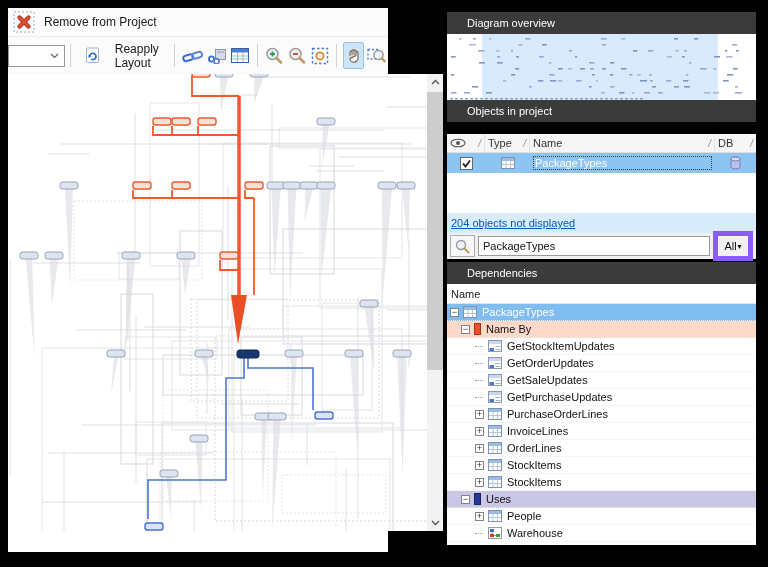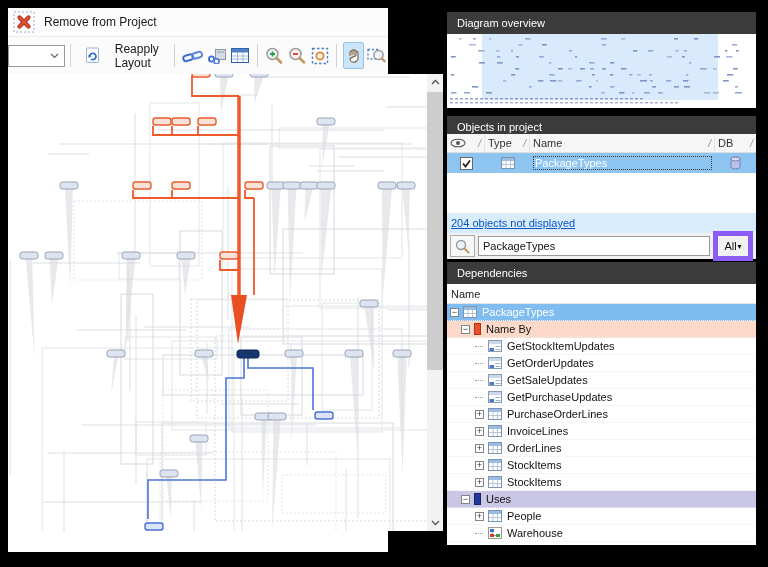--- a/index.html
+++ b/index.html
@@ -15,21 +15,21 @@
   .ibtn{width:28px;height:25px;display:flex;align-items:center;justify-content:center;border:1px solid transparent;border-radius:2px;margin:0 1px}
   .ibtn.active{background:#cde5f9;border-color:#98c3e8}
   #canvaswrap{position:absolute;left:0;top:66px;width:435px;height:457px;background:#fff}
   #dsvg{position:absolute;left:0;top:0}
   
   #vscroll{position:absolute;right:0;top:0;width:16px;height:457px;background:#f2f2f2}
   #vthumb{position:absolute;left:0;top:18px;width:16px;height:278px;background:#cdcdcd}
   .sarr{position:absolute;left:0;width:16px;height:16px;display:flex;align-items:center;justify-content:center;background:#f2f2f2}
   
   #rp{position:absolute;left:447px;top:0;width:309px;height:567px}
-  .phdr{position:absolute;left:0;width:309px;height:22px;background:#3b3b3b;color:#fff;font-size:11px;display:flex;align-items:center;padding-left:10px;box-sizing:border-box}
+  .phdr{position:absolute;left:0;width:309px;height:22px;background:#3b3b3b;color:#fff;font-size:11px;display:flex;align-items:center;padding-left:20px;box-sizing:border-box}
   #minimap{position:absolute;left:0;top:34px;width:309px;height:74px;background:#fff}
   #objtable{position:absolute;left:0;top:134px;width:309px;height:79px;background:#fff;font-size:11px}
   .thead{display:flex;height:18px;background:#f6f6f6;border-bottom:1px solid #dfdfdf;color:#333}
   .th{display:flex;align-items:center;padding:0 3px;border-right:1px solid #e3e3e3;box-sizing:border-box}
   .slash{margin-left:auto;color:#909090;font-style:italic;font-size:10px;padding-left:3px}
   .orow{display:flex;height:20px;background:#8ec4f0;align-items:center}
   .oc{display:flex;align-items:center;padding:0 3px;box-sizing:border-box;height:100%}
   .c1{width:38px;justify-content:center}.c2{width:45px;justify-content:center}.c3{width:185px}.c4{width:41px;justify-content:center}
   .rowname{color:#fff;outline:1px dotted #3c3c3c;outline-offset:-2px;width:100%;height:16px;display:flex;align-items:center;padding-left:3px;box-sizing:border-box}
   #linkstrip{position:absolute;left:0;top:213px;width:309px;height:20px;background:#d9ecfc;display:flex;align-items:center;padding-left:4px;box-sizing:border-box}
@@ -492,21 +492,21 @@
         <rect x="198" y="68" width="3" height="1.4" fill="#9dadd0"></rect>
         <rect x="203" y="68" width="3" height="1.4" fill="#9dadd0"></rect>
         <rect x="208" y="68" width="3" height="1.4" fill="#9dadd0"></rect>
         <rect x="213" y="68" width="3" height="1.4" fill="#9dadd0"></rect>
         <rect x="218" y="68" width="3" height="1.4" fill="#9dadd0"></rect>
         <rect x="223" y="68" width="3" height="1.4" fill="#9dadd0"></rect>
         <rect x="228" y="68" width="3" height="1.4" fill="#9dadd0"></rect>
       </svg>
   </div>
 
-  <div class="phdr" style="top:116px">
+  <div class="phdr" style="top:100px">
       <span>Objects in project</span>
     </div>
   <div id="objtable">
     <div class="thead">
       <div class="th c1">
         <span>
             <svg width="16" height="10">
               <ellipse cx="8" cy="5" rx="7" ry="3.8" fill="none" stroke="#555" stroke-width="1.1"></ellipse>
               <circle cx="8" cy="5" r="2" fill="#555"></circle>
             </svg>

